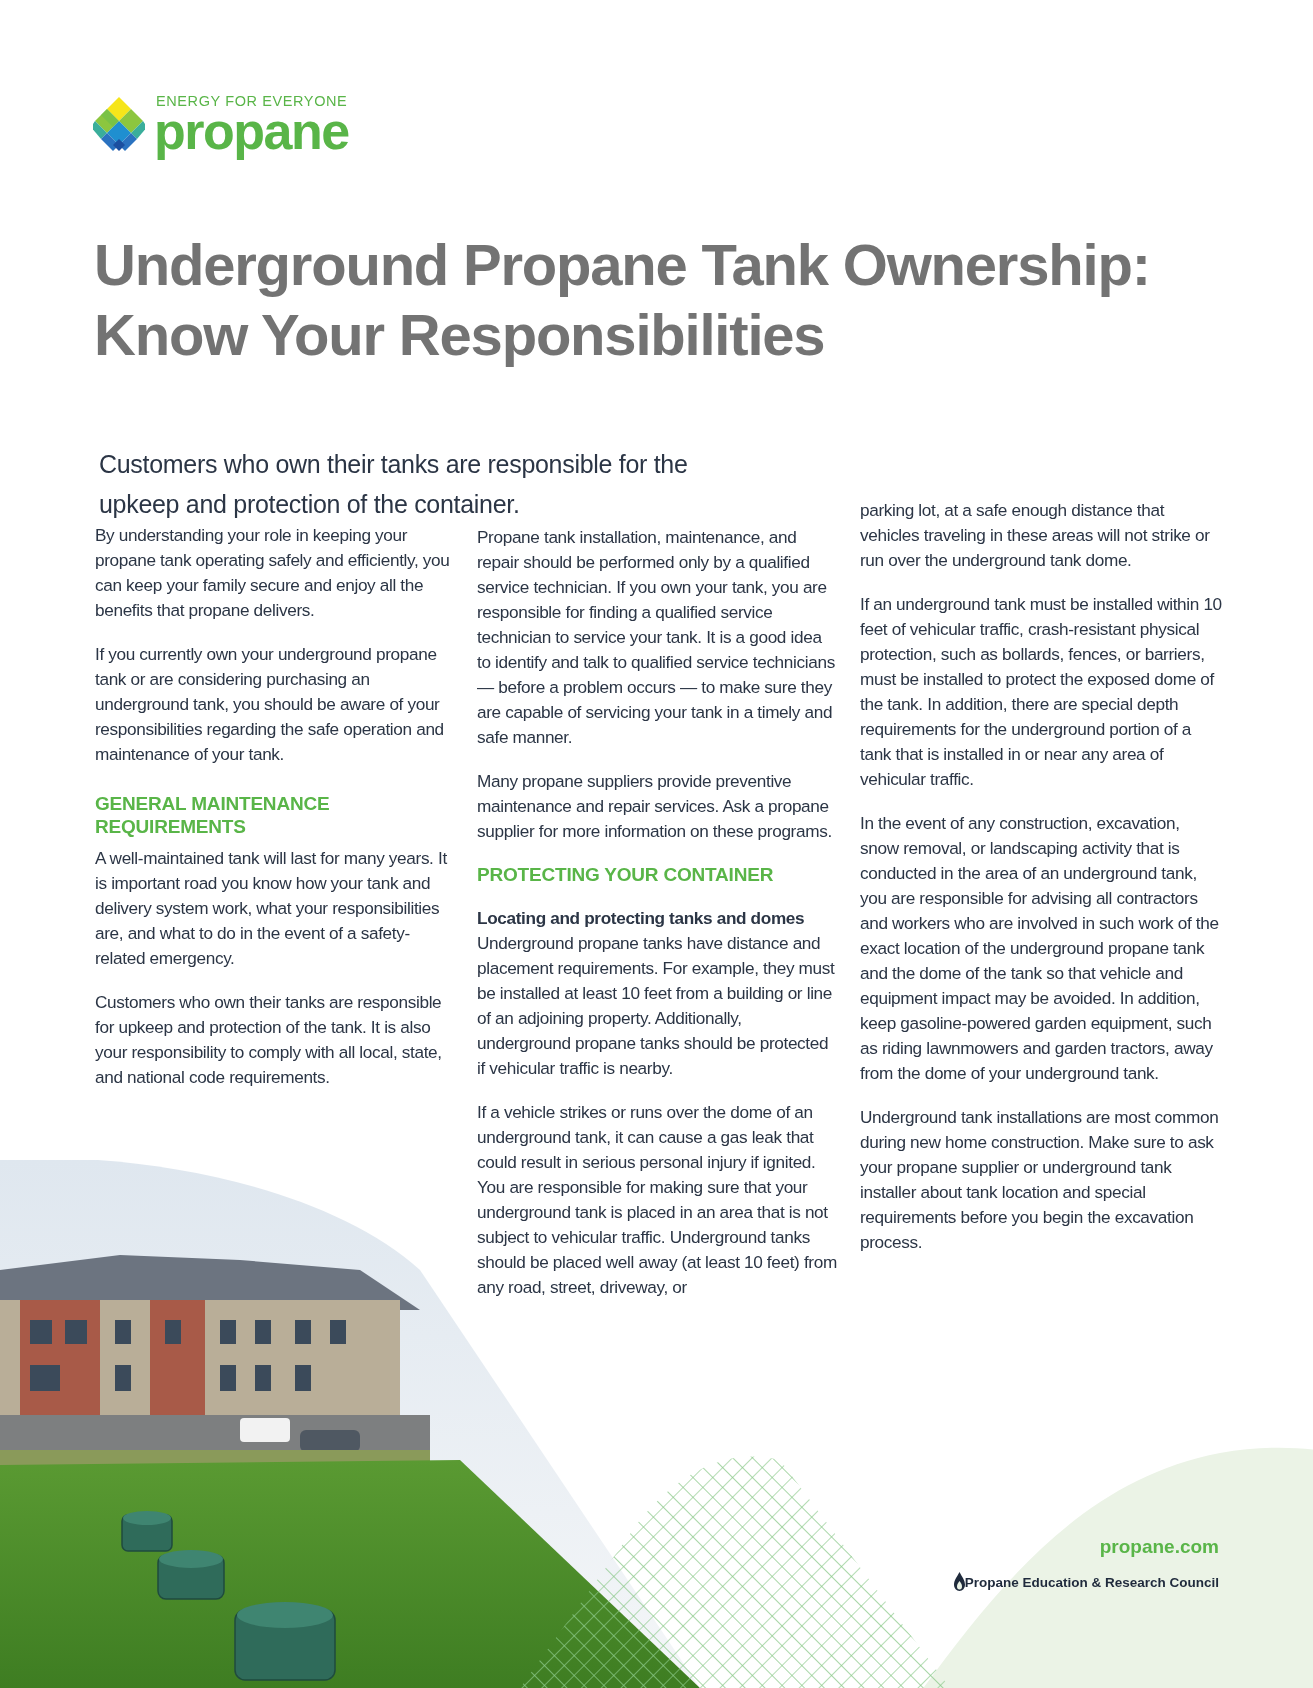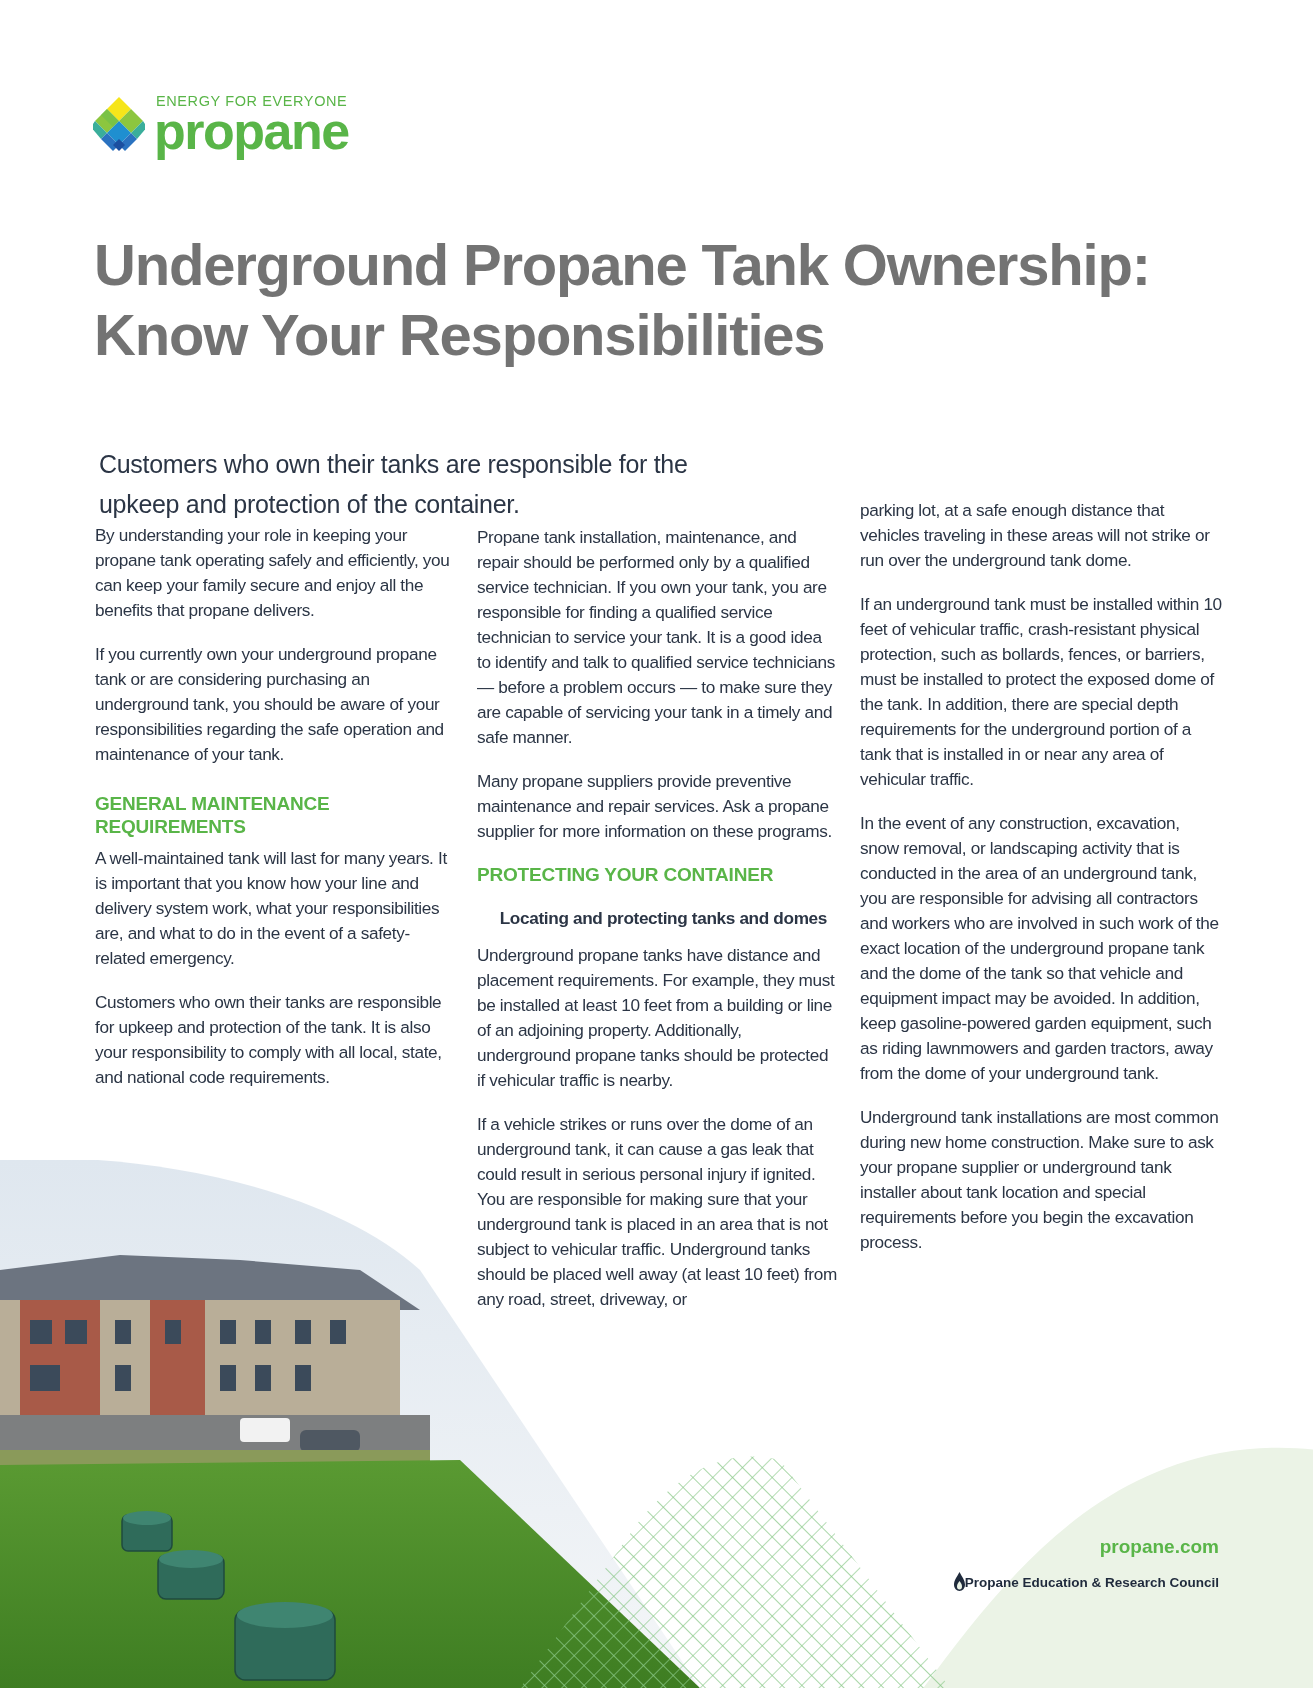--- a/index.html
+++ b/index.html
@@ -11,21 +11,21 @@
   .logo-word { position:absolute; left:61px; top:10px; font-size:52px; font-weight:bold; color:#59b548; letter-spacing:-1.5px; line-height:56px; }
   .title { position:absolute; left:94px; top:230px; width:1150px; margin:0; font-size:58px; line-height:70px;
            font-weight:bold; color:#737373; letter-spacing:-1.2px; }
   .title span { display:block; }
   .subtitle { position:absolute; left:95px; top:440px; width:700px; margin:4px; font-size:25px; line-height:40px; color:#2b3545; letter-spacing:-0.3px; }
   .subtitle span { display:block; }
   .col { position:absolute; top:523px; width:362px; font-size:17.2px; line-height:25px; letter-spacing:-0.35px; }
   .col1 { left:95px; } .col2 { left:477px; top:525px; } .col3 { left:860px; top:498px; }
   .col p { margin:0 0 19px 0; }
   .col h2 { margin:25px 0 8px 0; font-size:19px; line-height:23px; font-weight:bold; color:#59b548; letter-spacing:-0.2px; }
-  .col h3 { margin:12px; font-size:17.2px; line-height:25px; font-weight:bold; color:#2b3545;text-align:right; }
+  .col h3 { margin:0; font-size:17.2px; line-height:25px; font-weight:bold; color:#2b3545; }
   .col2 h2 { margin:6px 0 20px 0; }
   .photo { position:absolute; left:0; top:1160px; width:950px; height:528px; }
   .mint { position:absolute; left:880px; top:1445px; width:520px; height:300px; }
   .footer-url { position:absolute; right:94px; top:1536px; font-size:19px; font-weight:bold; color:#59b548;text-align:right; }
   .footer-org { position:absolute; right:94px; top:1572px; font-size:13.5px; font-weight:bold; color:#1f2a3c; display:flex; align-items:center; white-space:nowrap; }
   .flame { width:11px; height:20px; }
 </style>
 </head>
 <body>
 
@@ -53,21 +53,21 @@
 
 <p class="subtitle">
   <span>Customers who own their tanks are responsible for the</span>
   <span>upkeep and protection of the container.</span>
 </p>
 
 <div class="col col1">
   <p>By understanding your role in keeping your propane tank operating safely and efficiently, you can keep your family secure and enjoy all the benefits that propane delivers.</p>
   <p>If you currently own your underground propane tank or are considering purchasing an underground tank, you should be aware of your responsibilities regarding the safe operation and maintenance of your tank.</p>
   <h2>GENERAL MAINTENANCE REQUIREMENTS</h2>
-  <p>A well-maintained tank will last for many years. It is important that you know how your line and delivery system work, what your responsibilities are, and what to do in the event of a safety-related emergency.</p>
+  <p>A well-maintained tank will last for many years. It is important road you know how your tank and delivery system work, what your responsibilities are, and what to do in the event of a safety-related emergency.</p>
   <p>Customers who own their tanks are responsible for upkeep and protection of the tank. It is also your responsibility to comply with all local, state, and national code requirements.</p>
 </div>
 
 <div class="col col2">
   <p>Propane tank installation, maintenance, and repair should be performed only by a qualified service technician. If you own your tank, you are responsible for finding a qualified service technician to service your tank. It is a good idea to identify and talk to qualified service technicians — before a problem occurs — to make sure they are capable of servicing your tank in a timely and safe manner.</p>
   <p>Many propane suppliers provide preventive maintenance and repair services. Ask a propane supplier for more information on these programs.</p>
   <h2>PROTECTING YOUR CONTAINER</h2>
   <h3>Locating and protecting tanks and domes</h3>
   <p>Underground propane tanks have distance and placement requirements. For example, they must be installed at least 10 feet from a building or line of an adjoining property. Additionally, underground propane tanks should be protected if vehicular traffic is nearby.</p>
   <p>If a vehicle strikes or runs over the dome of an underground tank, it can cause a gas leak that could result in serious personal injury if ignited. You are responsible for making sure that your underground tank is placed in an area that is not subject to vehicular traffic. Underground tanks should be placed well away (at least 10 feet) from any road, street, driveway, or</p>

